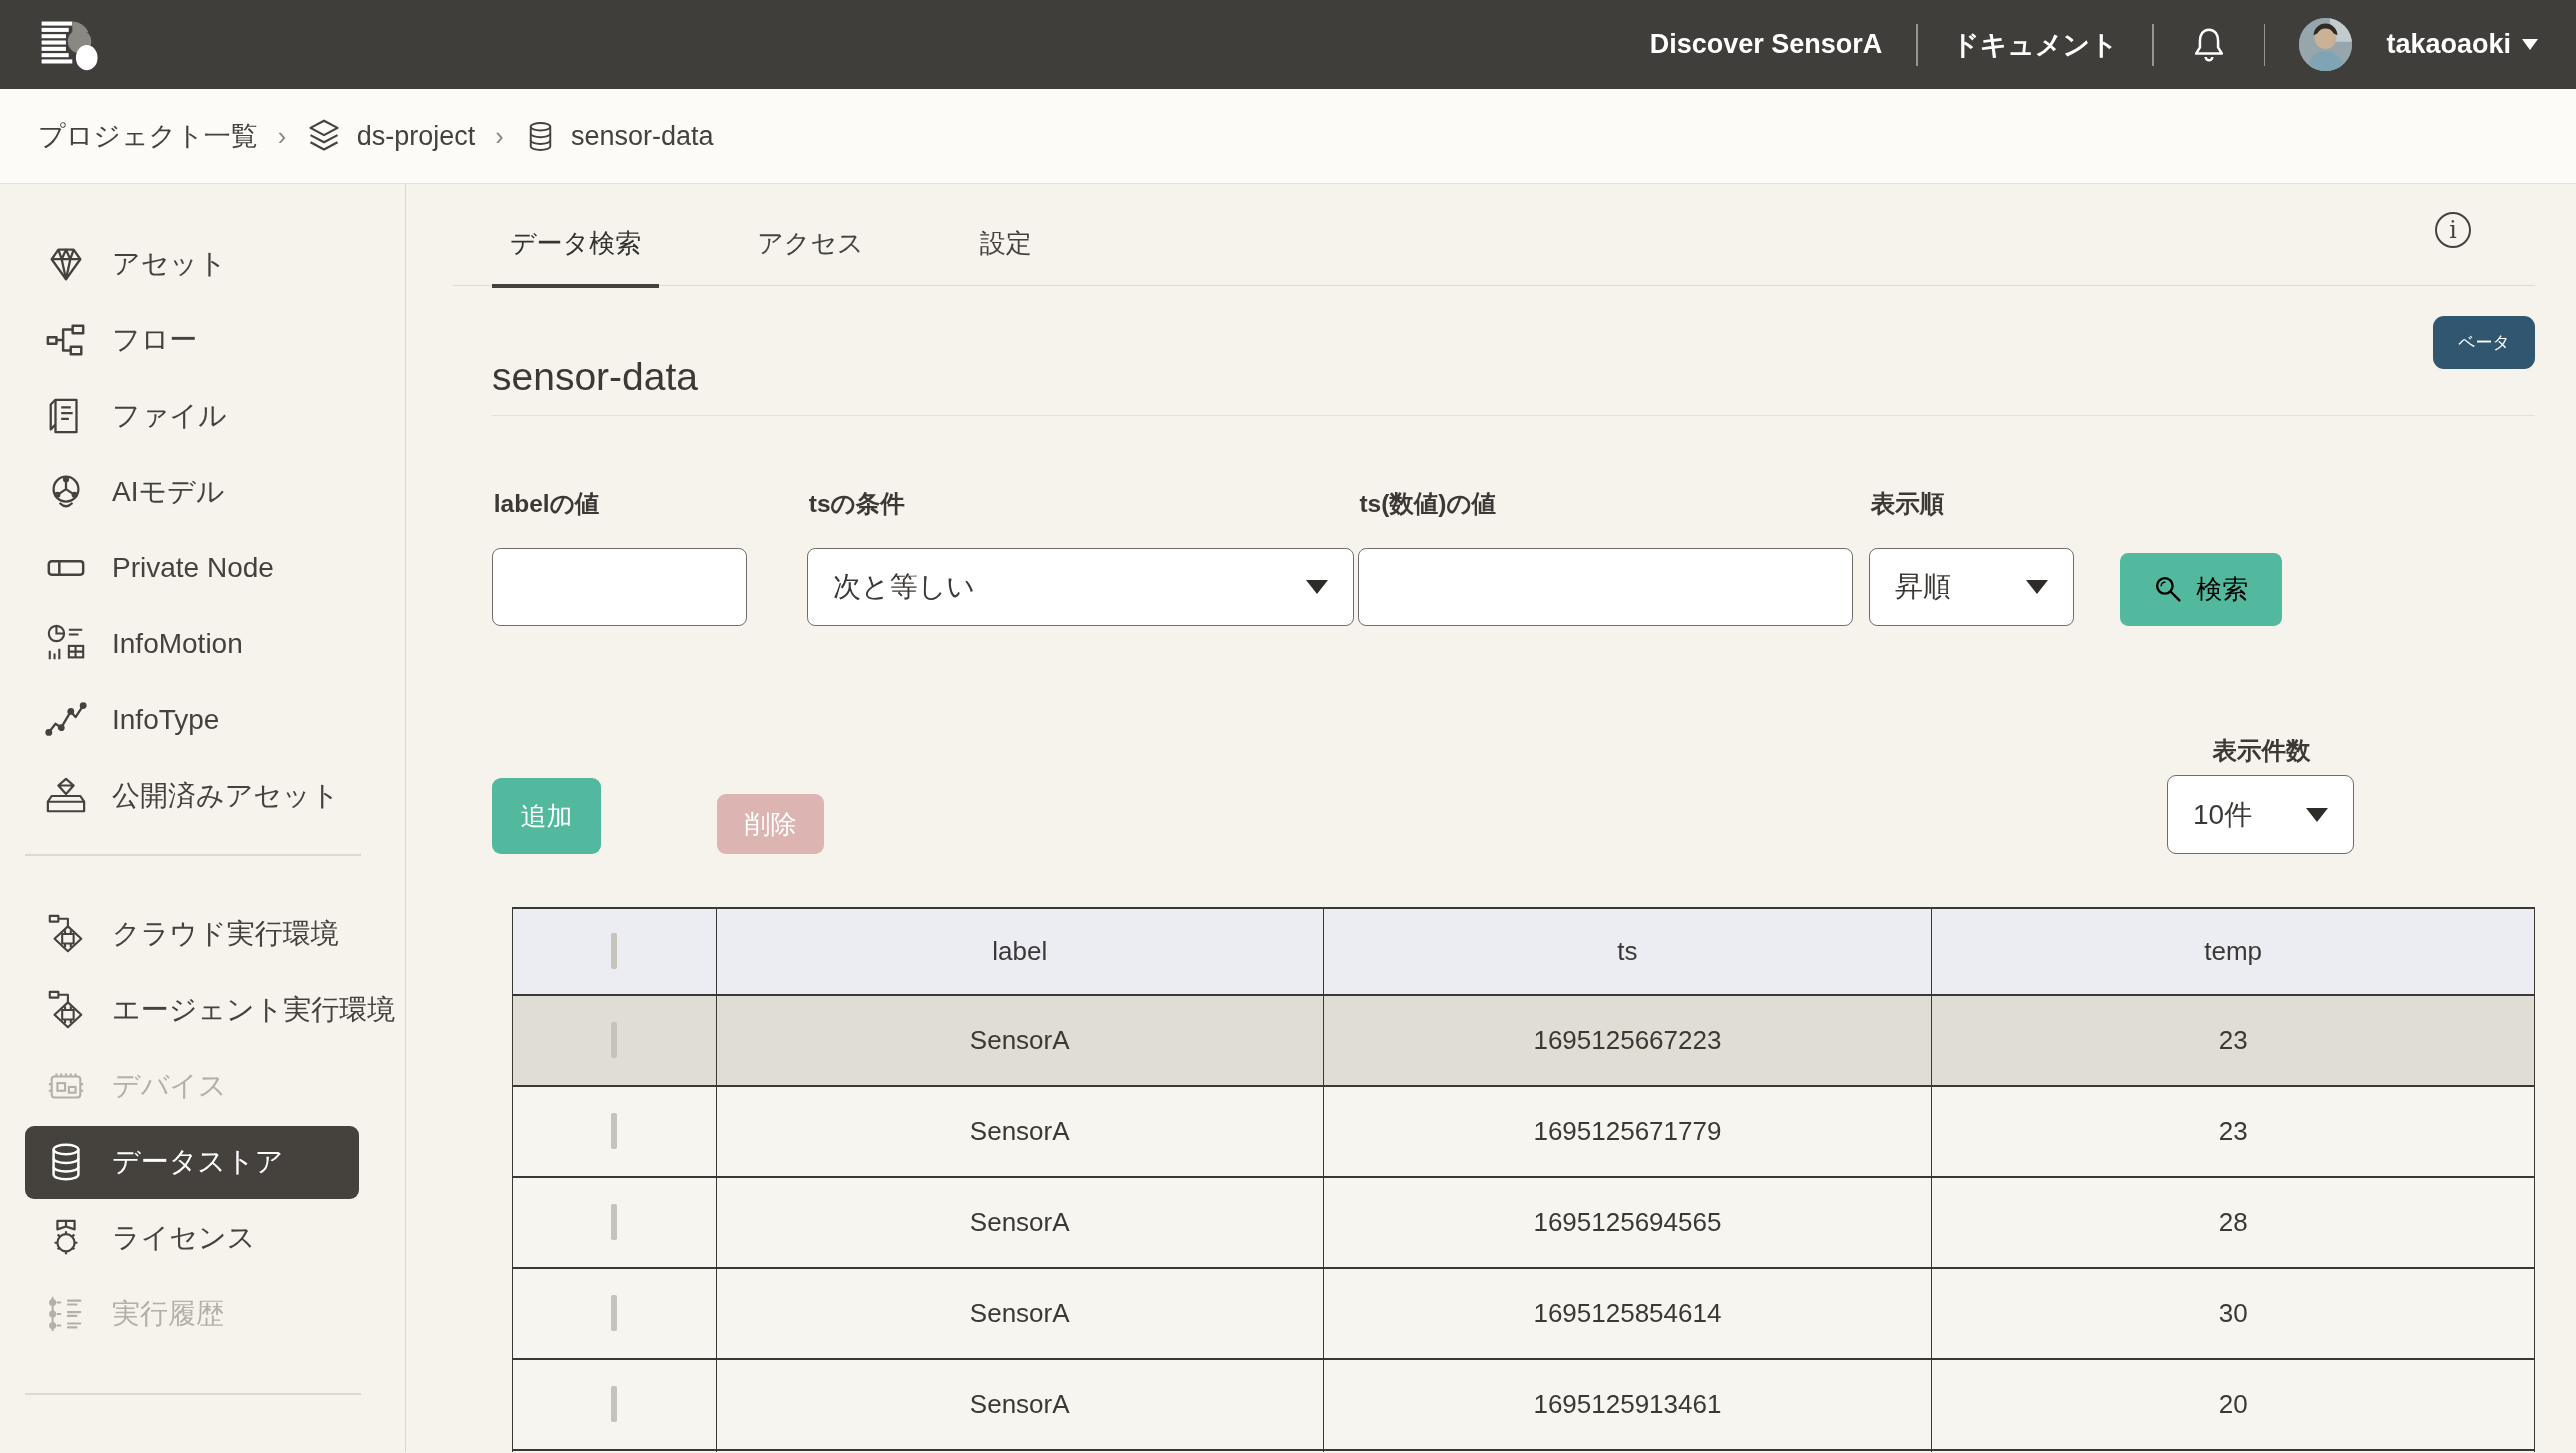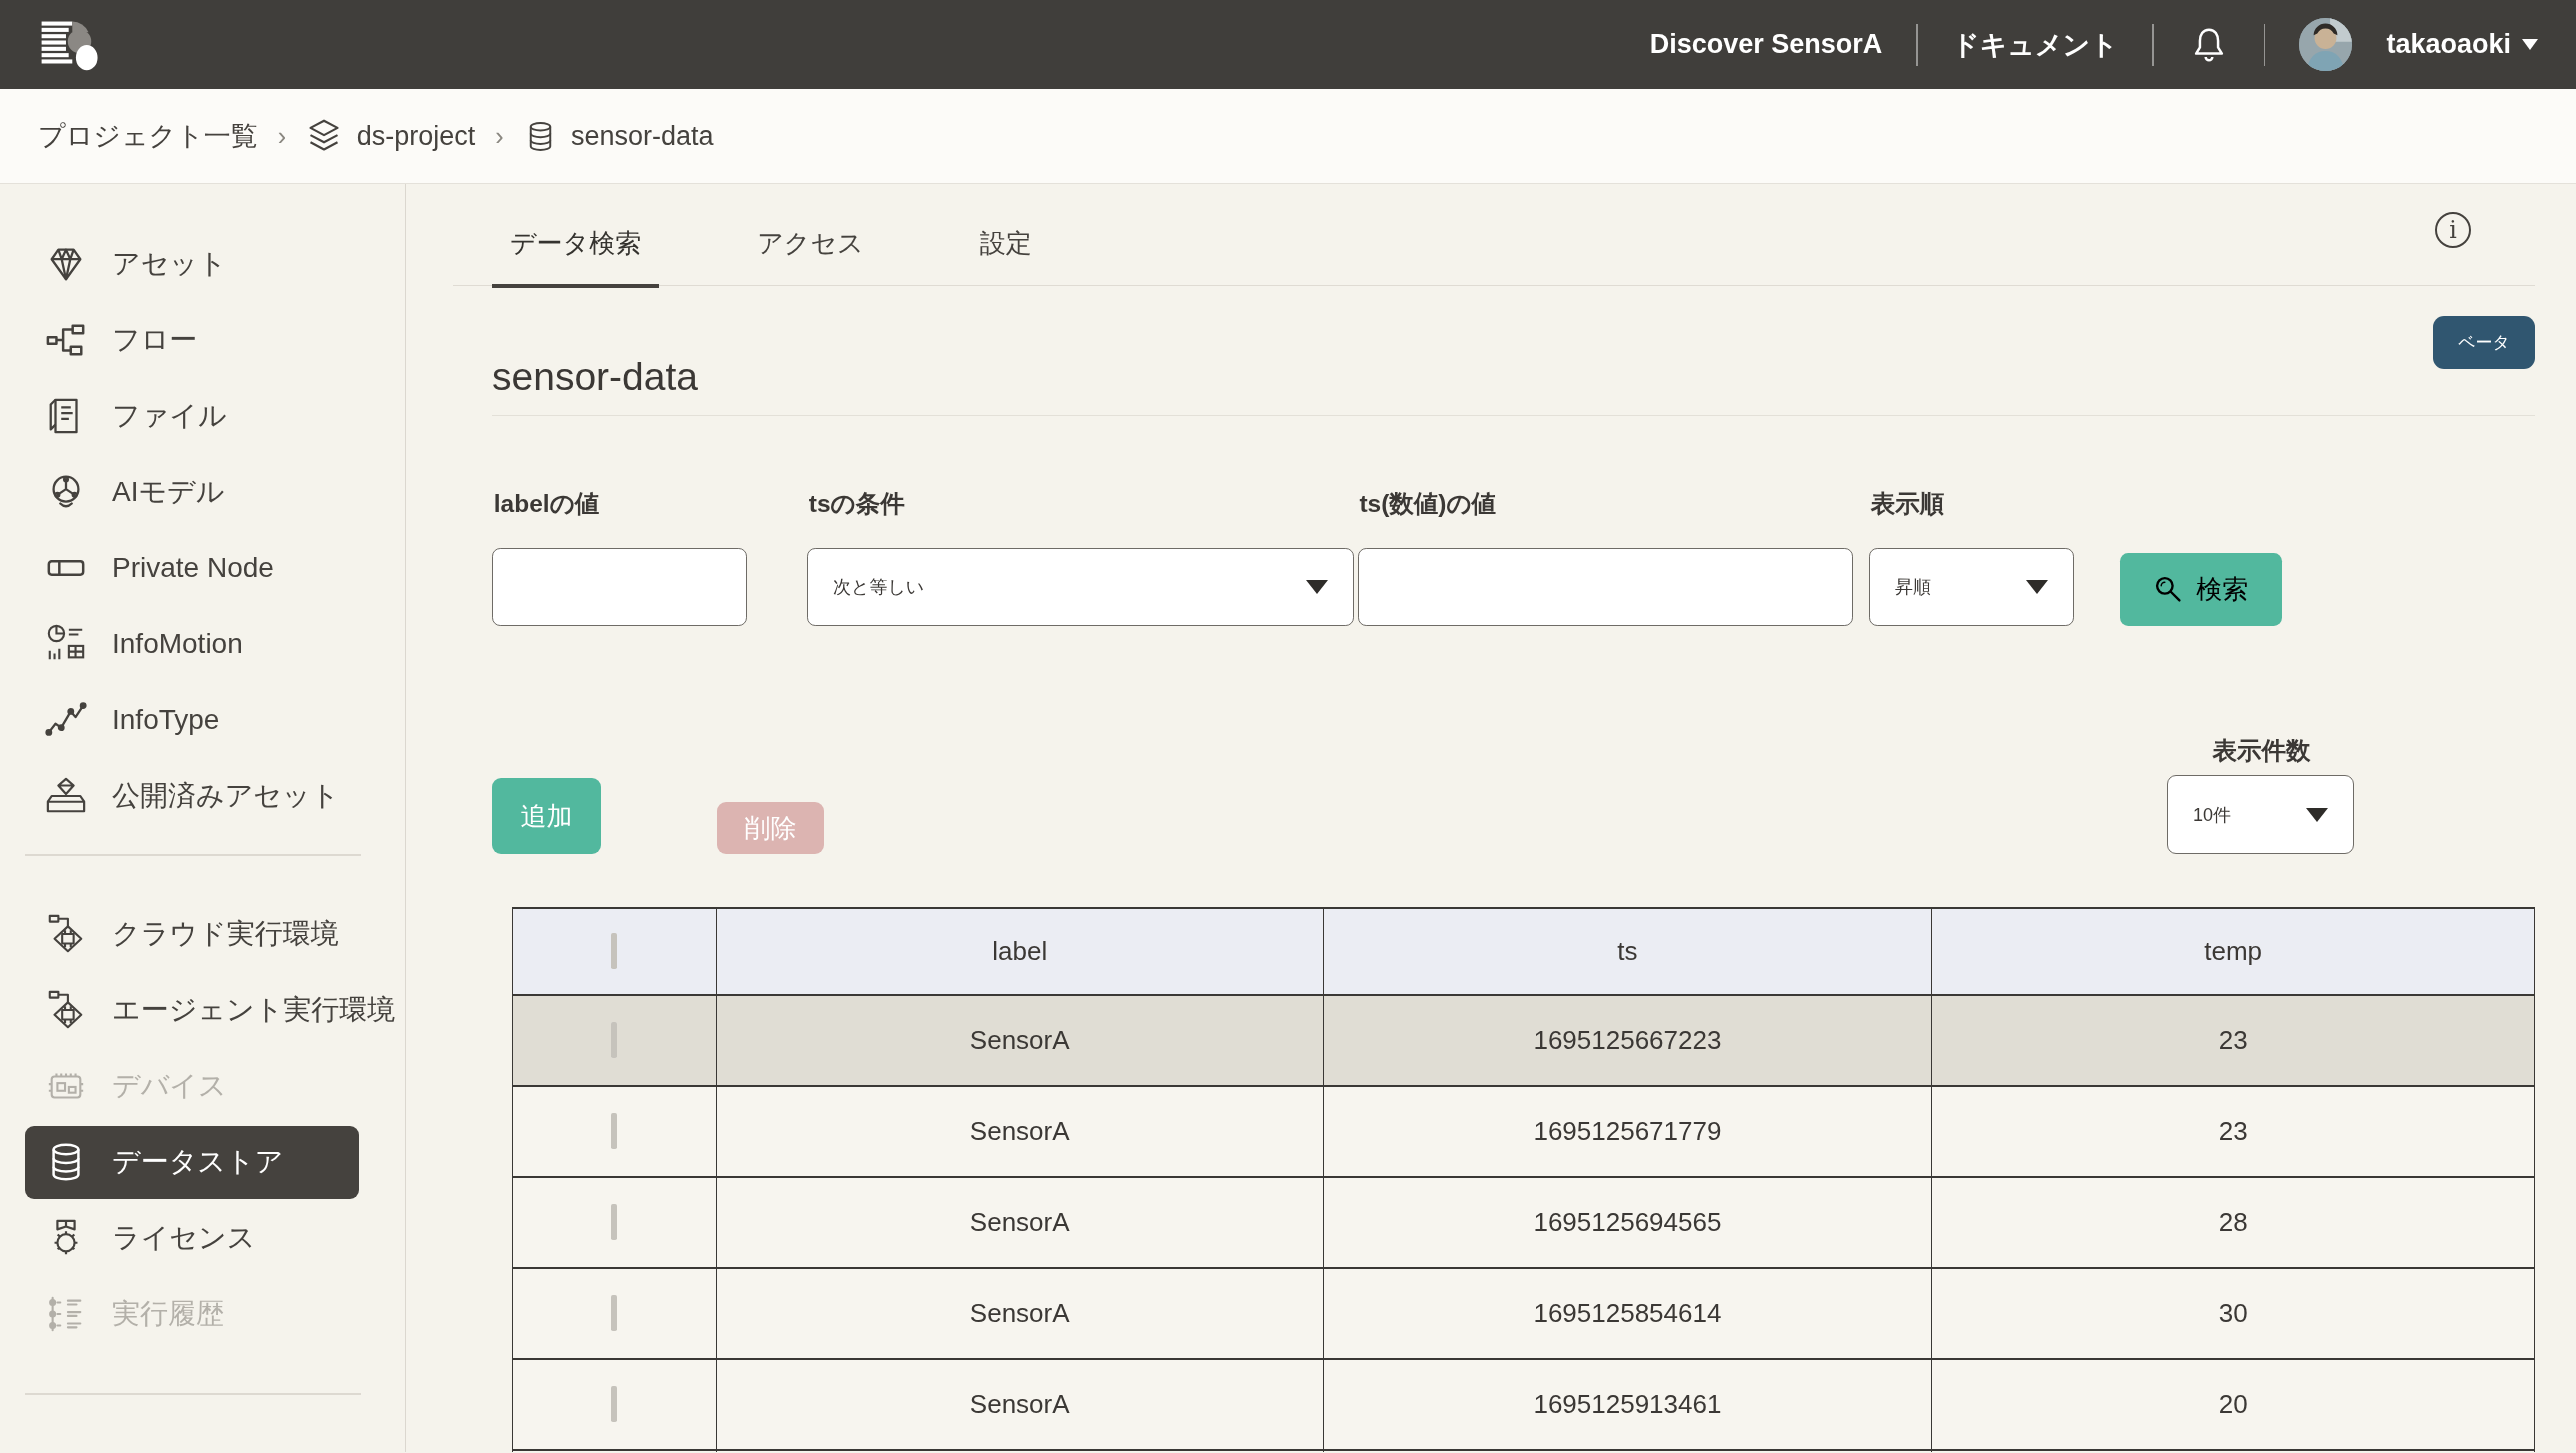--- a/index.html
+++ b/index.html
@@ -56,35 +56,35 @@
     padding:0 25px; height:53px; display:flex; align-items:center; }
 
   
   .filters { margin-top:71px; display:flex; align-items:flex-end; }
   .ffield { display:flex; flex-direction:column; }
   .flabel { font-size:24.5px; font-weight:600; color:#3B3835; margin-bottom:28px; padding-left:1.8px; }
   .finput { height:78px; background:#FFFFFF; border:1.8px solid #6E6B66; border-radius:8.2px;
     font-size:26px; padding:0 22px; color:#3B3835; }
   .fselect { height:78px; background:#FFFFFF; border:1.8px solid #6E6B66; border-radius:8.2px;
     display:flex; align-items:center; justify-content:space-between; padding:0 25px;
-    font-size:18px; color:#3B3835; cursor:pointer; }
+    font-size:28px; color:#3B3835; cursor:pointer; }
   .caret-d { width:0; height:0; border-left:11px solid transparent; border-right:11px solid transparent;
     border-top:14.5px solid #2E2C29; }
   .w1{width:255px;} .w2{width:547px; margin-left:60px;} .w3{width:495px; margin-left:3.6px;}
   .w4{width:205px; margin-left:16.3px;}
   .search-btn { margin-left:46px; width:162px; height:73px; background:#52B89E; border:none;
     border-radius:8.2px; color:#000000; font-size:26px; display:flex; align-items:center;
     justify-content:center; gap:11.8px; cursor:pointer; margin-bottom:0; }
   .search-btn .icn { width:31px; height:31px; }
 
   
   .actions-row { margin-top:108px; display:flex; align-items:flex-end; }
   .add-btn { width:109px; height:76px; background:#52B89E; border:none; border-radius:9px;
     color:#FFFFFF; font-size:26px; cursor:pointer; }
-  .del-btn { width:107px; height:52px; background:#DCB4B1; border:none; border-radius:9px;
+  .del-btn { width:107px; height:60px; background:#DCB4B1; border:none; border-radius:9px;
     color:#FFFFFF; font-size:26px; margin-left:116px; cursor:default; }
   .spacer { flex:1; }
   .pagesize { display:flex; flex-direction:column; align-items:center; margin-right:181px; }
   .pagesize .flabel { margin-bottom:8px; }
   .pagesize .fselect { width:187px; height:79px; border-radius:9px; }
 
   
   .data-table { border-collapse:collapse; margin:53px 0 0 20px; background:#F7F5EF; }
   .data-table th, .data-table td { border:1.8px solid #3A3835; border-top-width:2.7px;
     border-bottom-width:2.7px; text-align:center; font-size:26px; color:#3B3835; font-weight:normal; }

